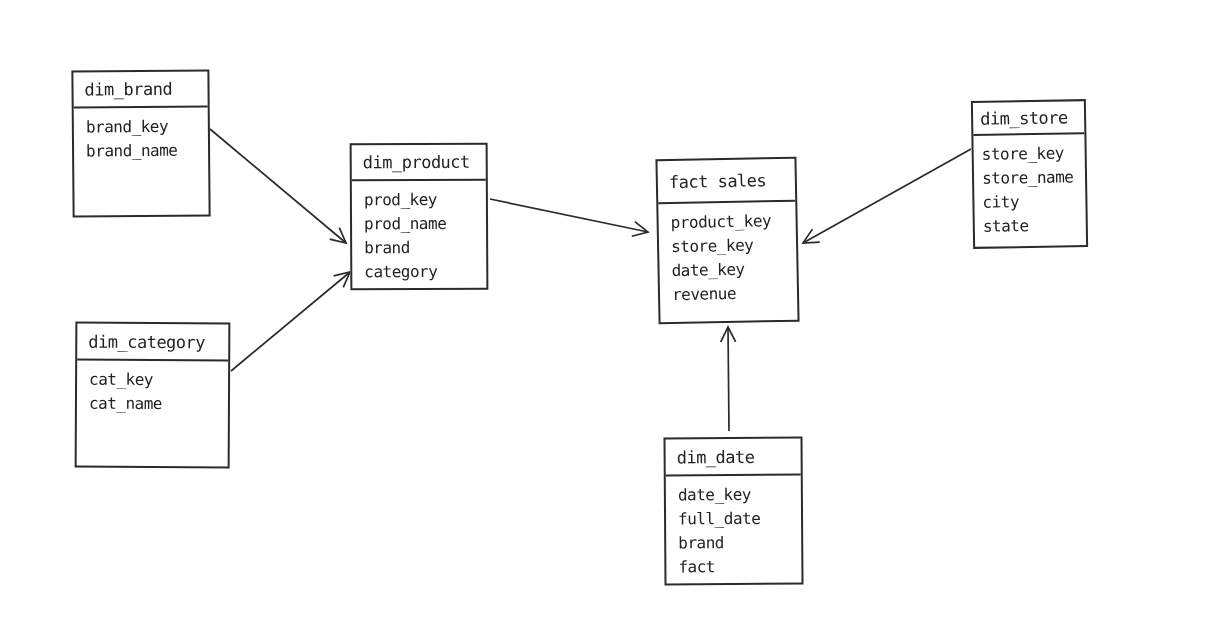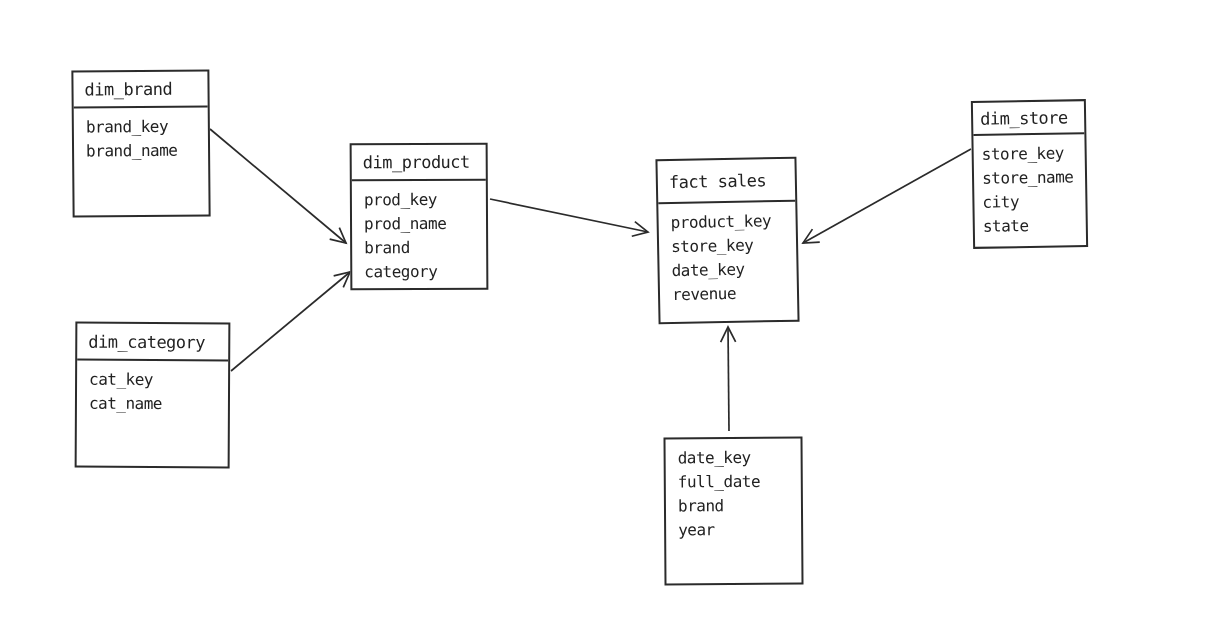--- a/index.html
+++ b/index.html
@@ -119,21 +119,24 @@
     </div>
     <div class="t-body" style="padding-left:8px">
       <div class="t-field">store_key</div>
       <div class="t-field">store_name</div>
       <div class="t-field">city</div>
       <div class="t-field">state</div>
     </div>
   </div>
 
   <div class="table" style="left:664px; top:437px; width:139px; height:148px; --rot:-0.4deg">
+    <div class="t-header" style="height:37px">
+      <span class="t-title">dim_date</span>
+    </div>
     <div class="t-body">
       <div class="t-field">date_key</div>
       <div class="t-field">full_date</div>
       <div class="t-field">brand</div>
-      <div class="t-field">year</div>
+      <div class="t-field">fact</div>
     </div>
   </div>
 
 </div>
 
 </body></html>

